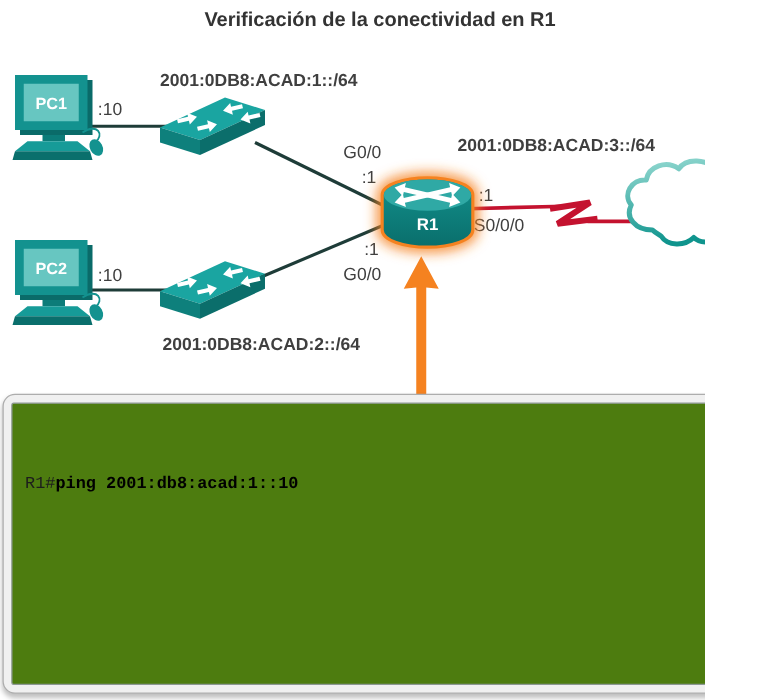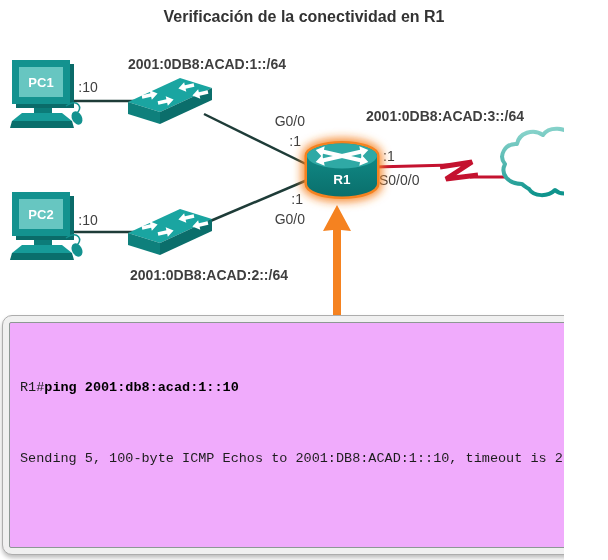--- a/index.html
+++ b/index.html
@@ -7,21 +7,21 @@
          font-family:"Liberation Sans",sans-serif;}
   .title{position:absolute;top:8px;left:0;width:608px;text-align:center;
          font-size:16px;font-weight:bold;color:#333;}
   svg{position:absolute;left:0;top:0;}
   .lbl{font-family:"Liberation Sans",sans-serif;font-size:14px;fill:#3f3f3f;}
   .lbl-b{font-family:"Liberation Sans",sans-serif;font-size:14px;font-weight:bold;fill:#3f3f3f;}
   .dev-lbl{font-family:"Liberation Sans",sans-serif;font-weight:bold;fill:#ffffff;}
   .terminal-outer{position:absolute;left:2px;top:315px;width:604px;height:240px;
          box-sizing:border-box;background:#f0f0f0;border:1px solid #adadad;
          border-radius:10px;padding:6px;box-shadow:0 3px 4px rgba(0,0,0,0.25);}
-  .terminal-inner{width:100%;height:100%;box-sizing:border-box;background:#f0abfc;
+  .terminal-inner{width:100%;height:100%;box-sizing:border-box;background:#4d7c0f;
          border:1.5px solid #8d9894;border-radius:2px;padding:6px 10px;
          font-family:"Liberation Mono","DejaVu Sans Mono",monospace;
          font-size:13.5px;line-height:23.5px;color:#1d1d1d;white-space:pre;}
   .tline .b{font-weight:bold;color:#000;}
 </style>
 </head>
 <body>
 
 <div class="stage">
 
@@ -113,21 +113,20 @@
       <use href="#dblArrow" transform="translate(342,156) rotate(-13)" fill="#ffffff"></use>
       <text class="dev-lbl" x="342" y="184" font-size="13.5" text-anchor="middle">R1</text>
     </g>
 
     <polygon points="333,316 333,230 323,231 337,205 351,231 341,230 341,316" fill="#f58220"></polygon>
   </svg>
 
   <div class="terminal-outer">
     <div class="terminal-inner">
       <div class="tline"><span>R1#</span><span class="b">ping 2001:db8:acad:1::10</span></div>
-      <div class="tline">Sending 5, 100-byte ICMP Echos to 2001:DB8:ACAD:1::10, timeout is 2</div>
       
       
       
       
     </div>
   </div>
 
 </div>
 
 </body></html>

